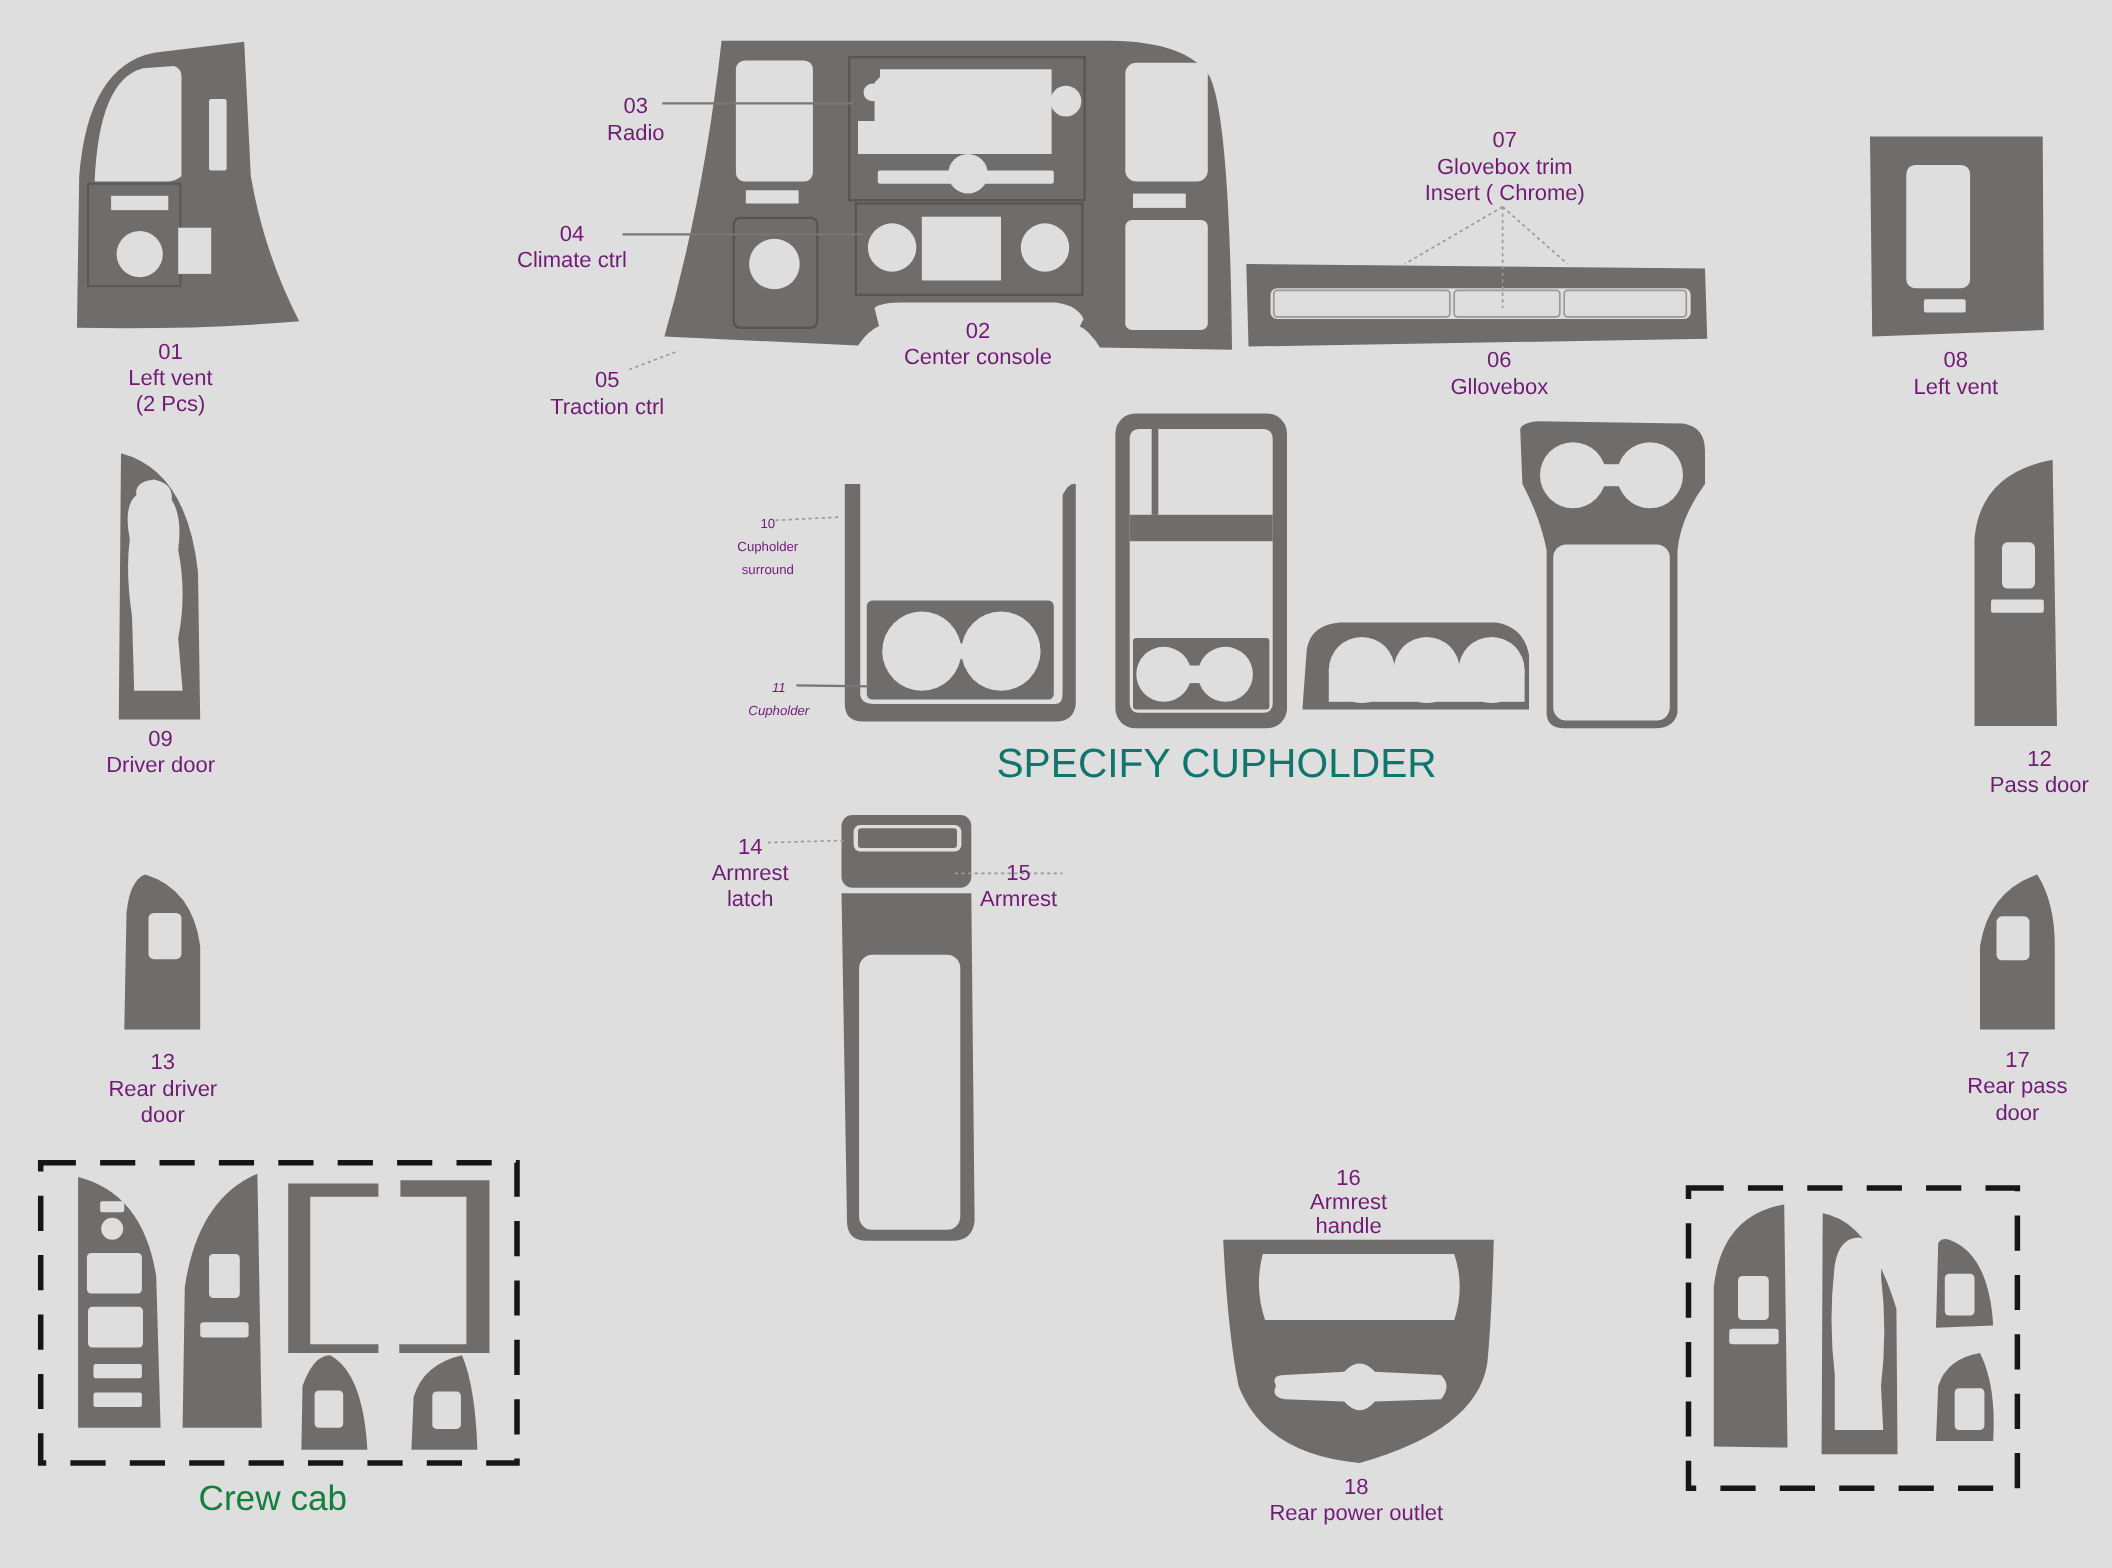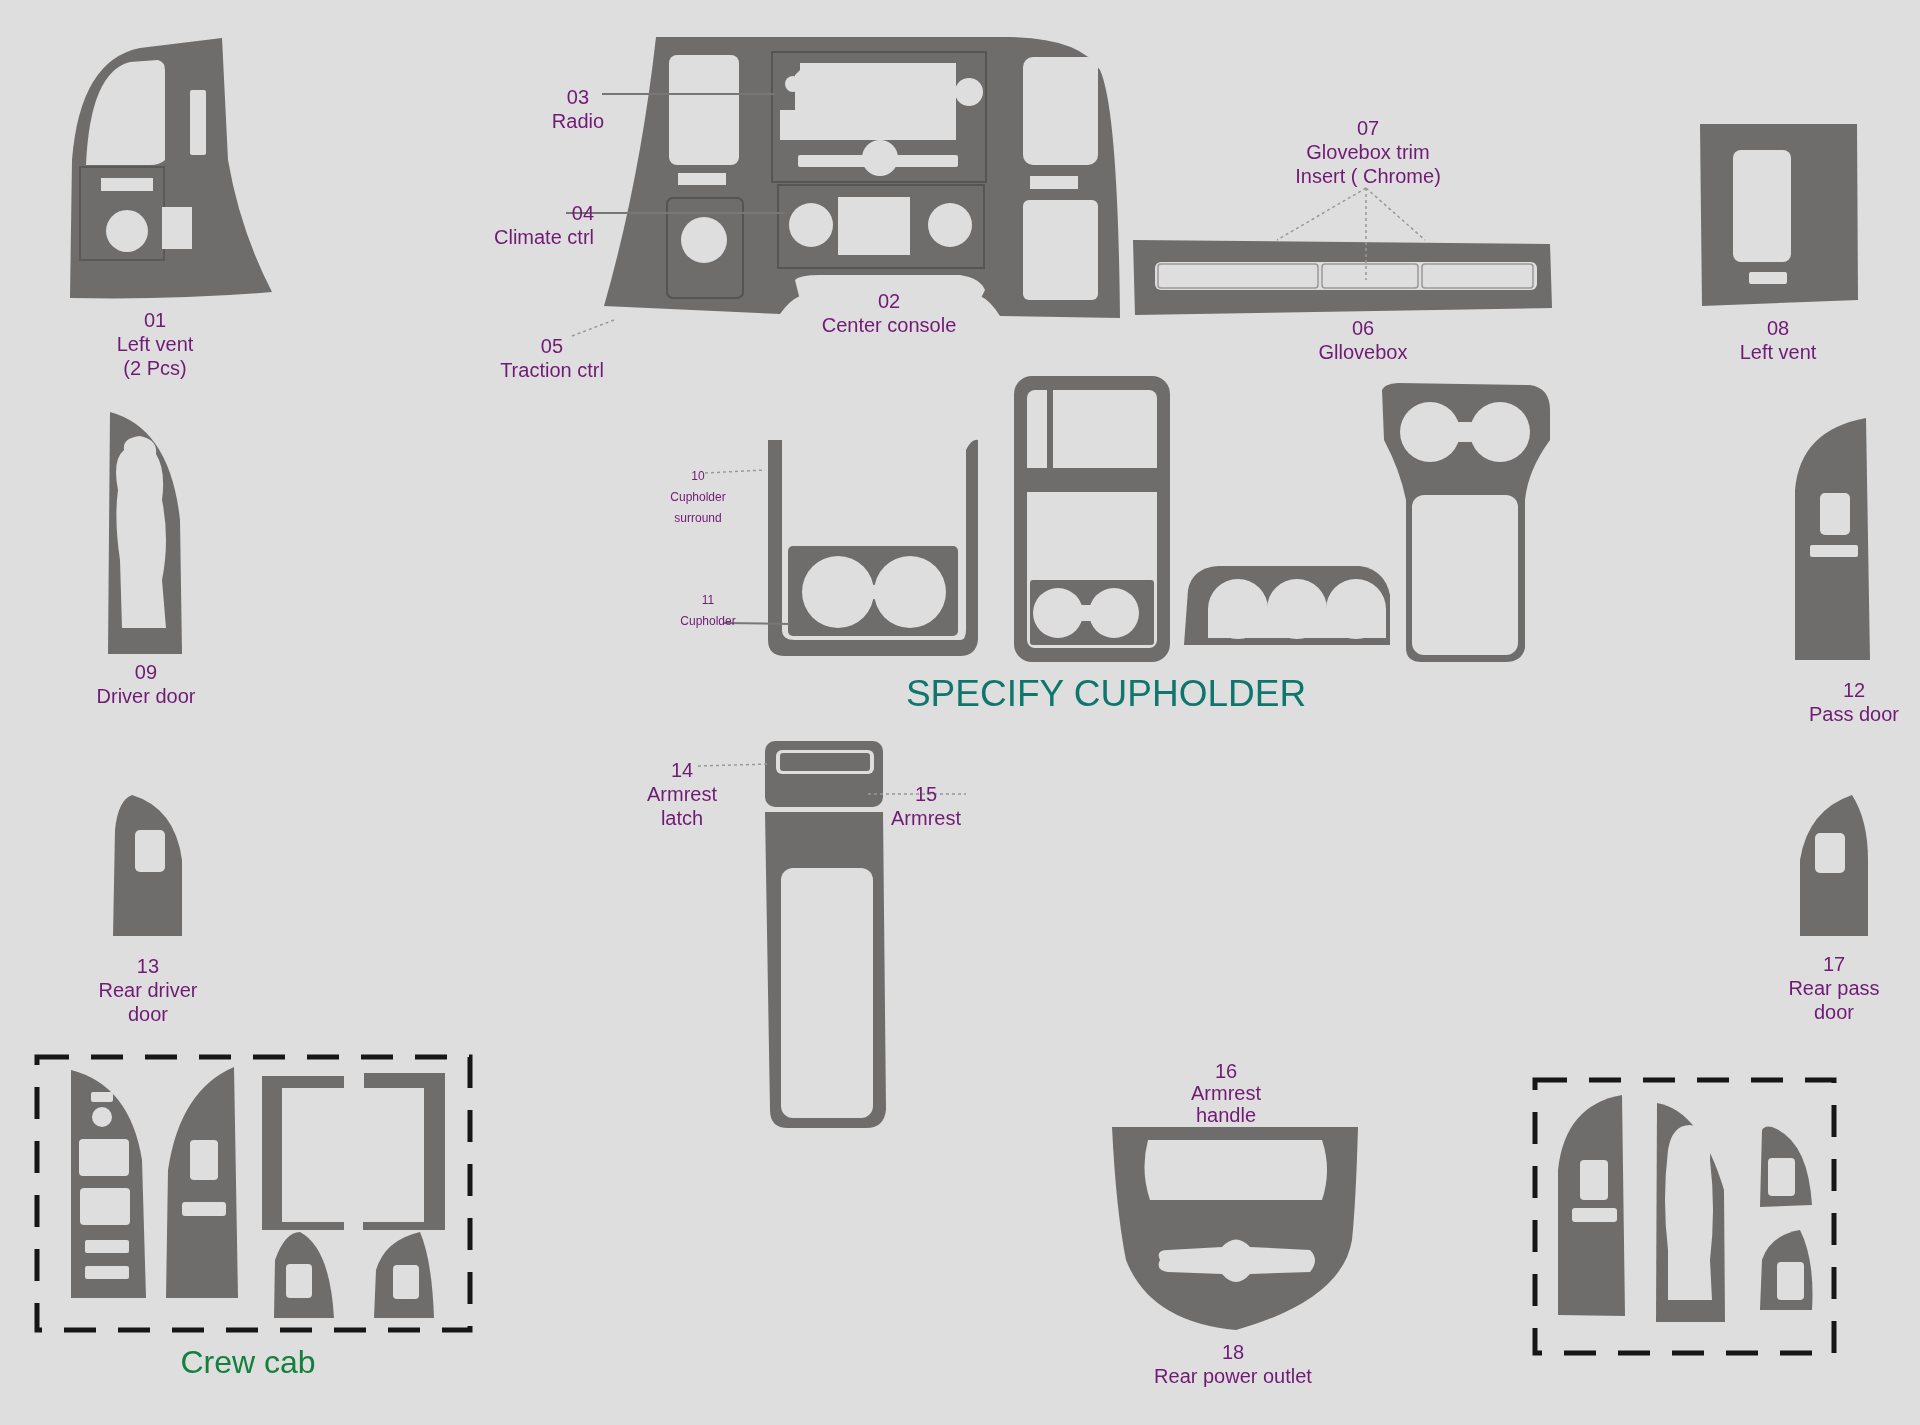--- a/index.html
+++ b/index.html
@@ -191,21 +191,21 @@
   <span>(2 Pcs)</span>
 </div>
 <div class="lbl" style="left:889px;top:289px;">
   <span>02</span>
   <span>Center console</span>
 </div>
 <div class="lbl" style="left:578px;top:85px;">
   <span>03</span>
   <span>Radio</span>
 </div>
-<div class="lbl" style="left:544px;top:201px;text-align:right;">
+<div class="lbl" style="left:520px;top:201px;">
   <span>04</span>
   <span>Climate ctrl</span>
 </div>
 <div class="lbl" style="left:552px;top:334px;">
   <span>05</span>
   <span>Traction ctrl</span>
 </div>
 <div class="lbl" style="left:1363px;top:316px;">
   <span>06</span>
   <span>Gllovebox</span>
@@ -221,21 +221,21 @@
 </div>
 <div class="lbl" style="left:146px;top:660px;">
   <span>09</span>
   <span>Driver door</span>
 </div>
 <div class="lbl sm" style="left:698px;top:466px;">
   <span>10</span>
   <span>Cupholder</span>
   <span>surround</span>
 </div>
-<div class="lbl sm" style="left:708px;top:590px;">
+<div class="lbl sm" style="left:708px;top:615px;font-style:italic;">
   <span>11</span>
   <span>Cupholder</span>
 </div>
 <div class="lbl" style="left:1834px;top:678px;margin-left:20px;">
   <span>12</span>
   <span>Pass door</span>
 </div>
 <div class="lbl" style="left:148px;top:954px;">
   <span>13</span>
   <span>Rear driver</span>

